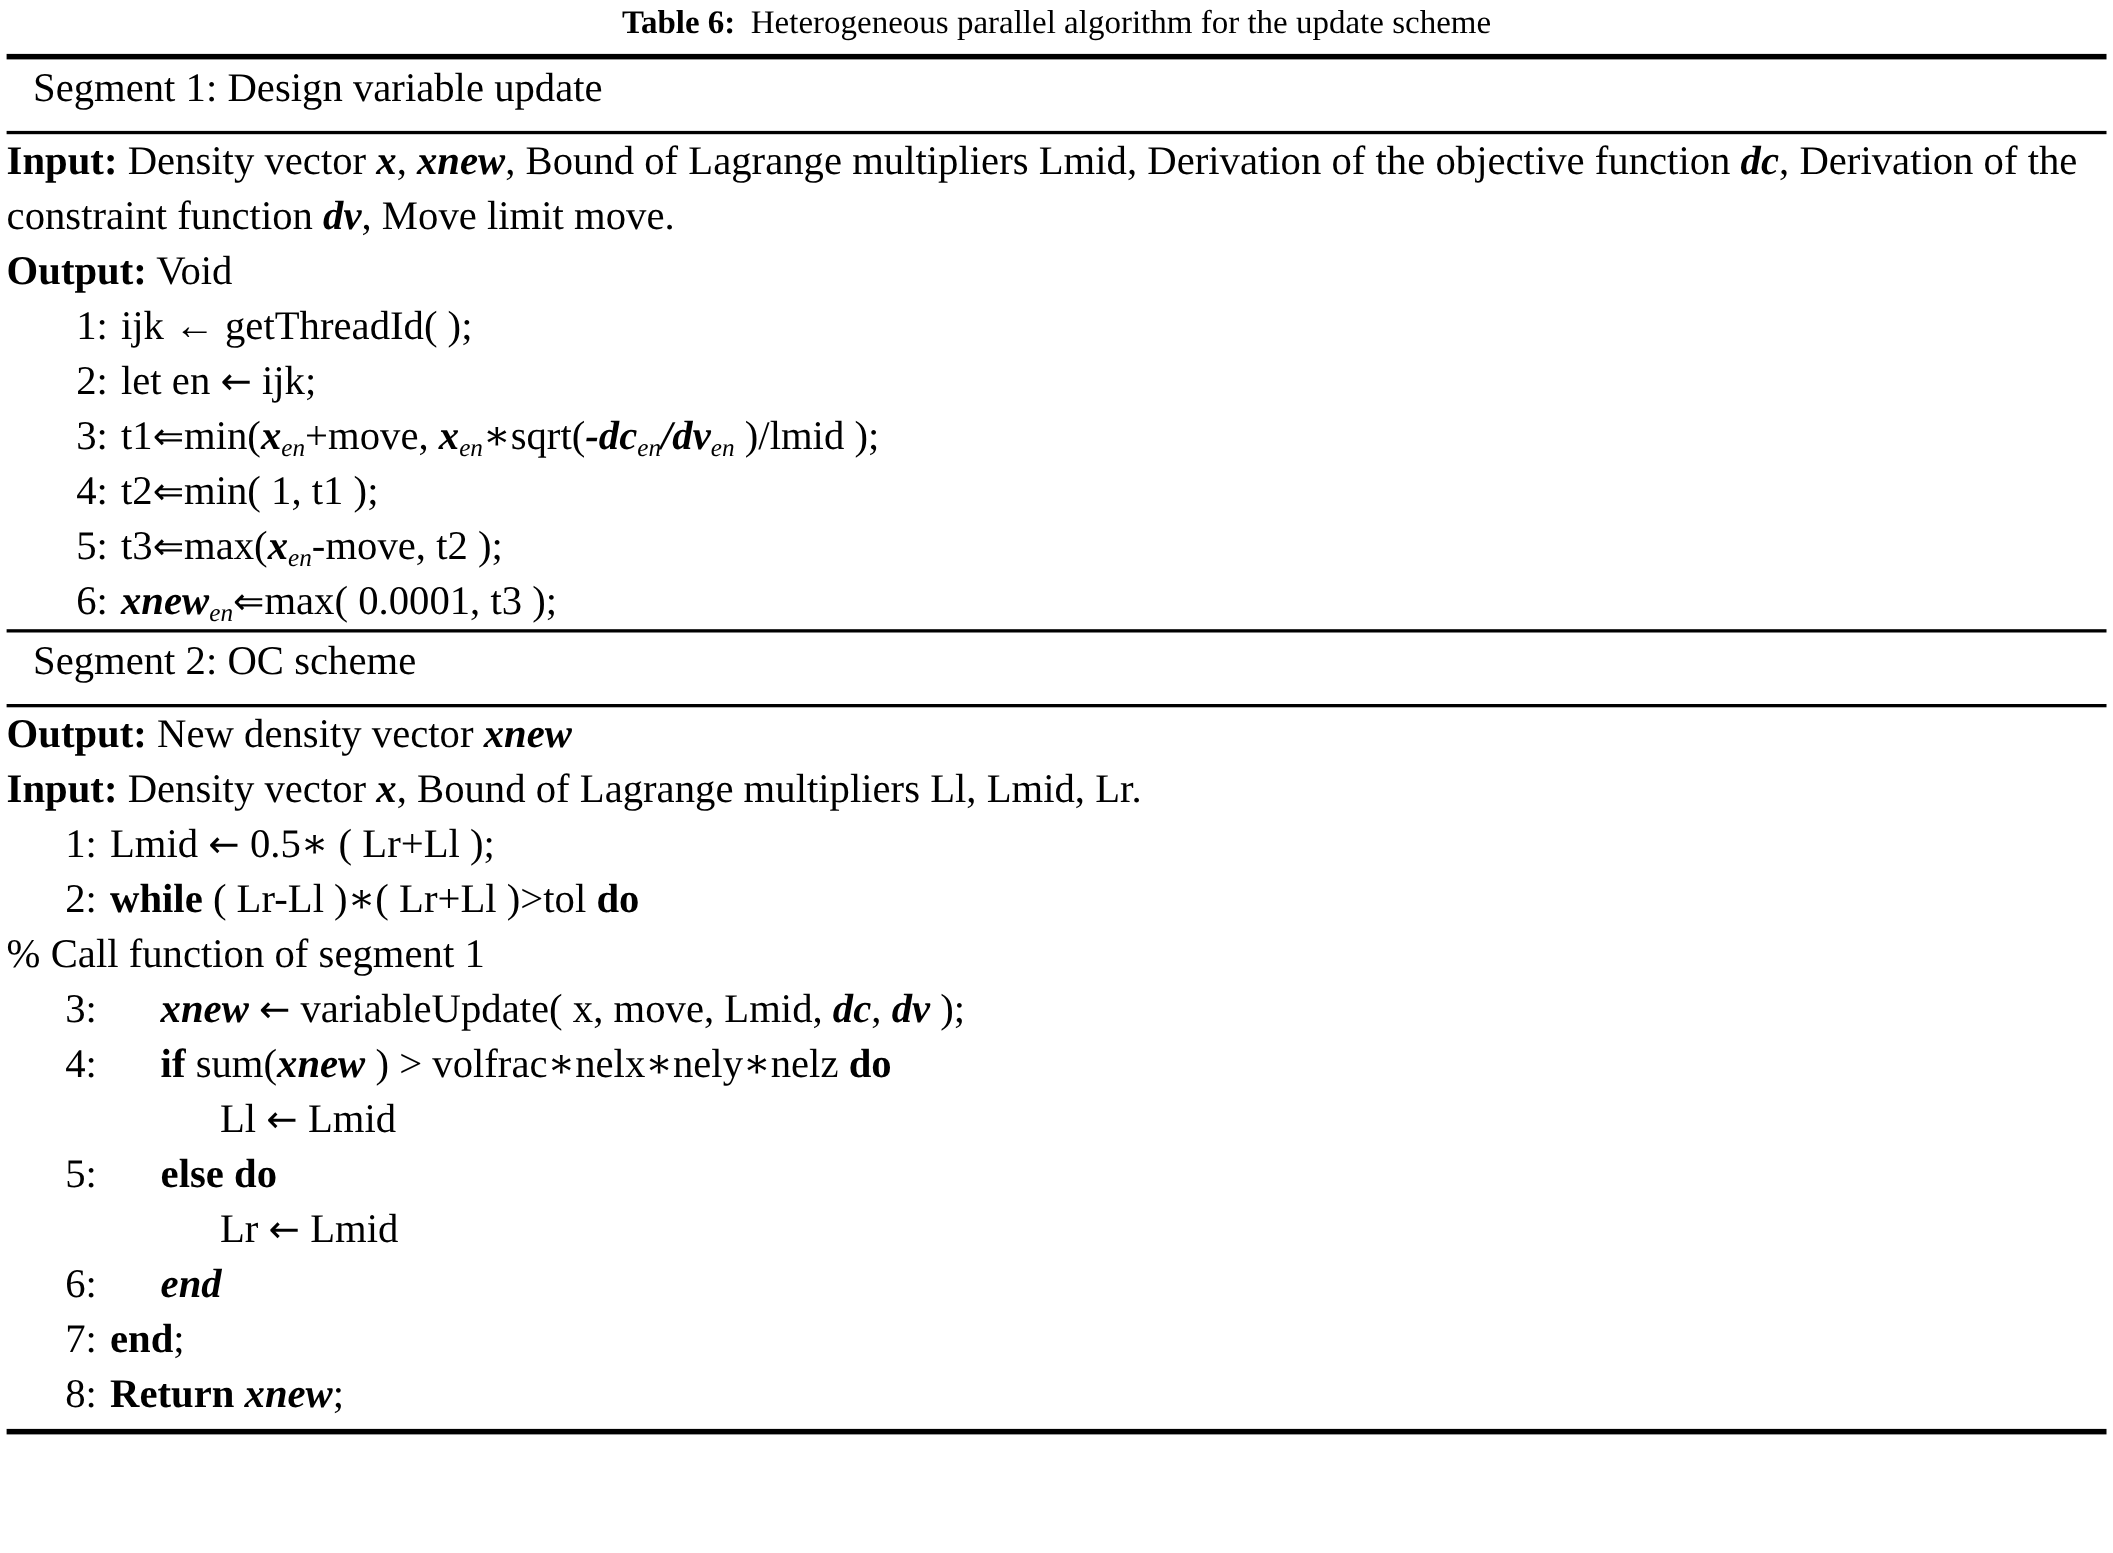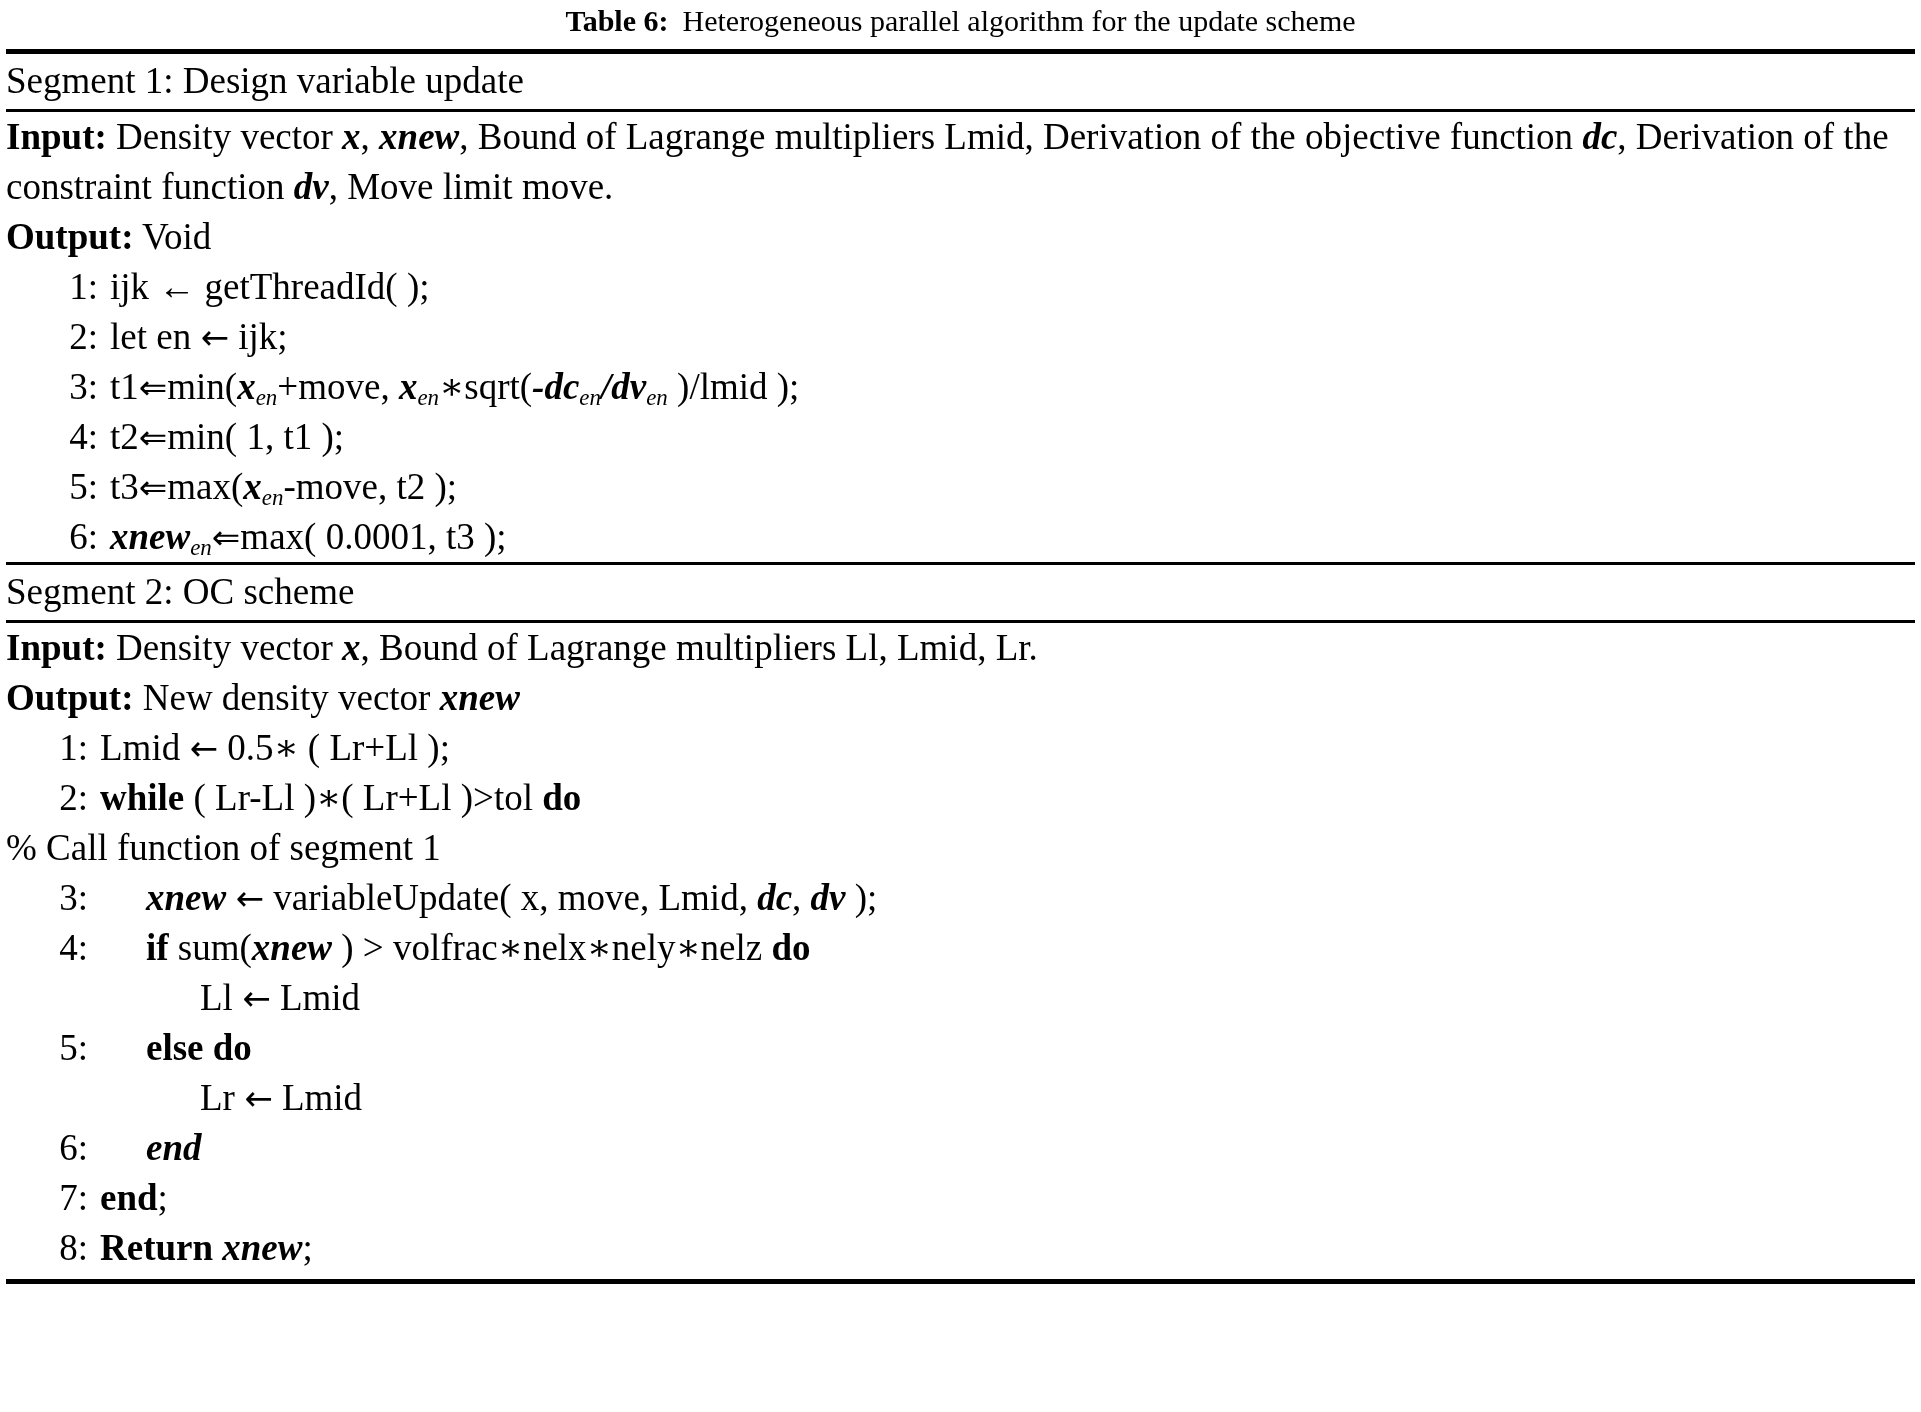--- a/index.html
+++ b/index.html
@@ -48,21 +48,22 @@
     font-size: 0;
     line-height: 0;
   }
   .body {
     font-size: 37px;
     line-height: 50px;
   }
   .seg-head {
     font-size: 37px;
     line-height: 52px;
-    padding: 1px 0 2px 0;
+    padding: 1px 0 12px 0;
+    margin-left: 24px;
   }
   .row {
     padding: 0;
     white-space: nowrap;
   }
   .wrap {
     white-space: normal;
   }
   .bf { font-weight: bold; }
   .it { }
@@ -140,29 +141,29 @@
 
   <div class="rule-thin"></div>
 
   <div class="seg-head">Segment 2: OC scheme</div>
 
   <div class="rule-thin"></div>
 
   <div class="body seg2">
 
     <div class="row">
+      <span class="bf">Output:</span>
+      <span>New density vector </span><span class="bi">xnew</span>
+    </div>
+
+    <div class="row">
       <span class="bf">Input:</span>
       <span>Density vector </span><span class="bi">x</span><span>, Bound of Lagrange multipliers </span><span class="it">Ll, Lmid, Lr</span><span>.</span>
     </div>
 
-    <div class="row">
-      <span class="bf">Output:</span>
-      <span>New density vector </span><span class="bi">xnew</span>
-    </div>
-
     <div class="row ind1">
       <span class="num">1:</span><span><span class="it">Lmid</span> <span class="arrow">←</span> <span class="it">0.5∗ ( Lr+Ll );</span></span>
     </div>
 
     <div class="row ind1">
       <span class="num">2:</span><span><span class="bf">while</span><span class="it"> ( Lr-Ll )∗( Lr+Ll )&gt;tol </span><span class="bf">do</span></span>
     </div>
 
     <div class="row">
       <span>% Call function of segment 1</span>

